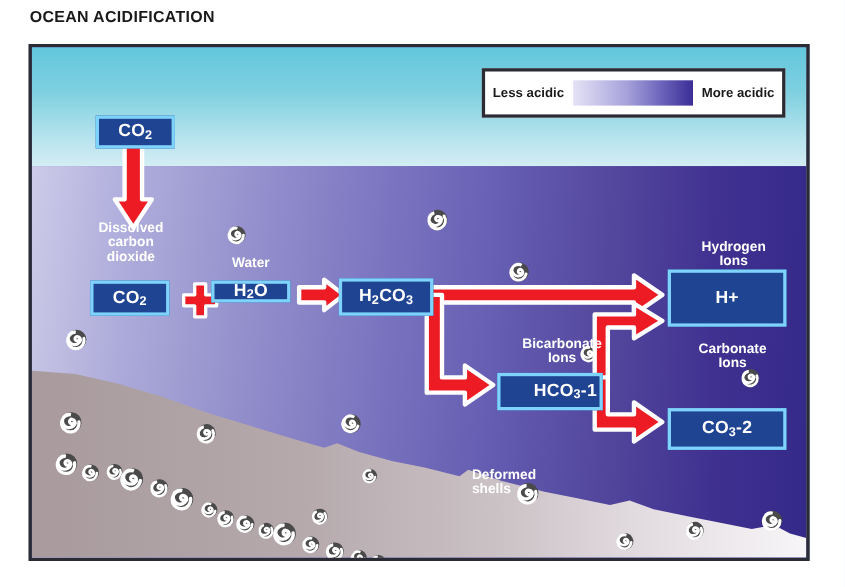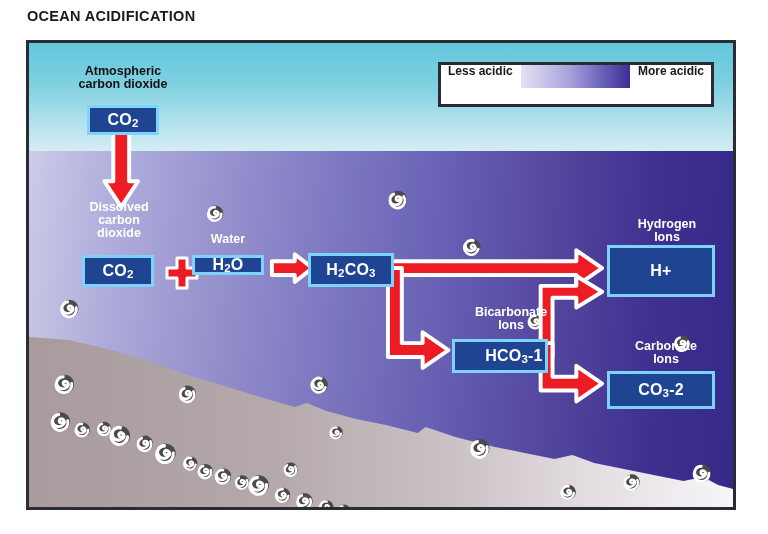--- a/index.html
+++ b/index.html
@@ -89,21 +89,21 @@
   #legend {
     position: absolute;
     left: 409px;
     top: 19px;
     width: 276px;
     height: 45px;
     background: #ffffff;
     border: 3px solid #2b2b33;
     box-sizing: border-box;
     display: flex;
-    align-items: flex-start;
+    align-items: center;
     padding: 0 7px;
   }
   .legend-label {
     font-size: 12px;
     font-weight: bold;
     color: #1a1a1a;
     line-height: 1.02;
     white-space: nowrap;
   }
   #legend-gradient-bar {
@@ -355,22 +355,20 @@
   </svg>
 
   <div id="legend">
     <div class="legend-label">Less
 acidic</div>
     <div id="legend-gradient-bar"></div>
     <div class="legend-label">More
 acidic</div>
   </div>
 
-  <div class="diagram-label label-dark" style="left:20px; top:22px; width:148px;">Atmospheric
-carbon dioxide</div>
   <div class="chem-box" style="left:58px; top:62px; width:72px; height:30px;">CO<sub>2</sub></div>
 
   <div class="diagram-label label-light" style="left:30px; top:158px; width:120px;">Dissolved
 carbon
 dioxide</div>
   <div class="chem-box" style="left:53px; top:212px; width:72px; height:32px;">CO<sub>2</sub></div>
 
   <svg id="plus-sign" style="left:136px; top:213px; width:34px; height:34px;" viewBox="0 0 34 34">
     <path d="M12,2 H22 V12 H32 V22 H22 V32 H12 V22 H2 V12 H12 Z" fill="#ed1c24" stroke="#ffffff" stroke-width="3" stroke-linejoin="round"></path>
   </svg>
@@ -381,18 +379,20 @@
   <div class="chem-box" style="left:279px; top:210px; width:86px; height:34px;">H<sub>2</sub>CO<sub>3</sub></div>
 
   <div class="diagram-label label-light" style="left:584px; top:175px; width:108px;">Hydrogen
 Ions</div>
   <div class="chem-box" style="left:578px; top:202px; width:108px; height:52px;">H+</div>
 
   <div class="diagram-label label-light" style="left:417px; top:263px; width:130px;">Bicarbonate
 Ions</div>
   <div class="chem-box" style="left:423px; top:296px; width:96px; height:34px;padding-left:28px;">HCO<sub>3</sub>-1</div>
 
-  <div class="diagram-label label-light" style="left:581px; top:268px; width:112px;margin-top:29px;">Carbonate
+  <div class="diagram-label label-light" style="left:581px; top:268px; width:112px;">Carbonate
 Ions</div>
   <div class="chem-box" style="left:578px; top:328px; width:108px; height:38px;">CO<sub>3</sub>-2</div>
 
+  <div class="diagram-label label-light" style="left:400px; top:382px; width:110px; text-align:left;">Deformed
+shells</div>
 
 </div>
 
 </body></html>

